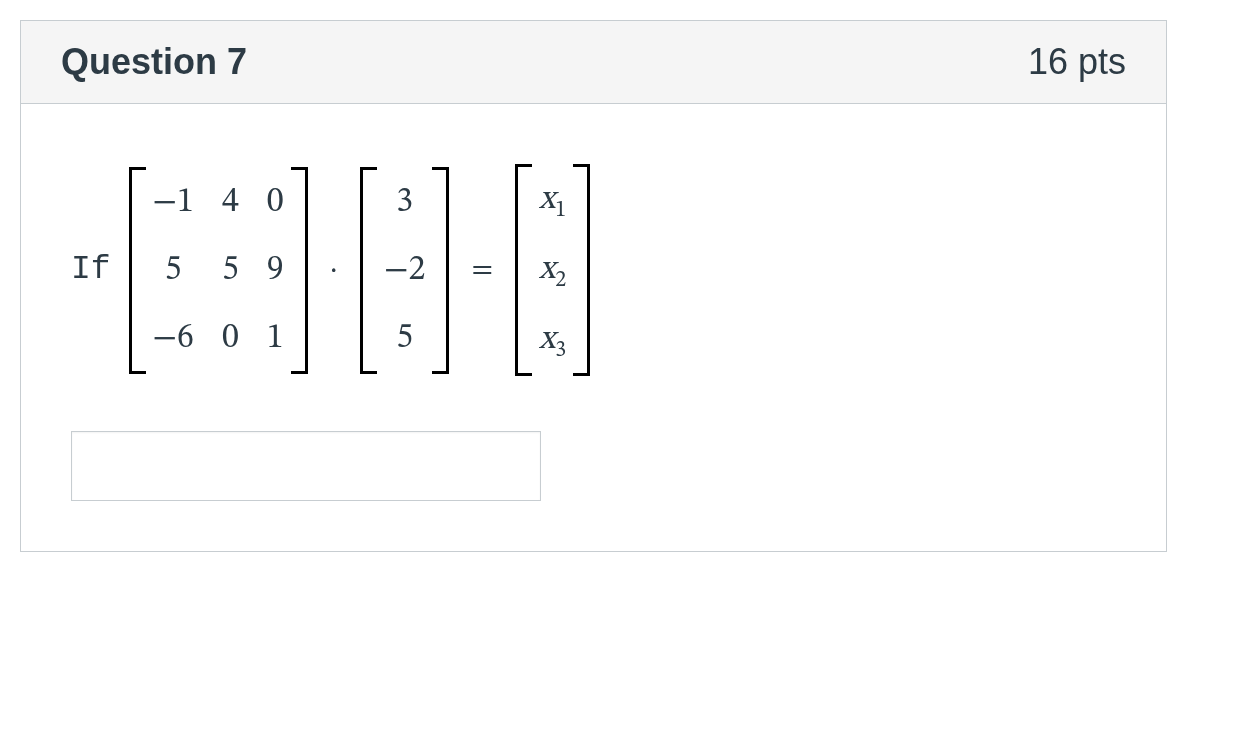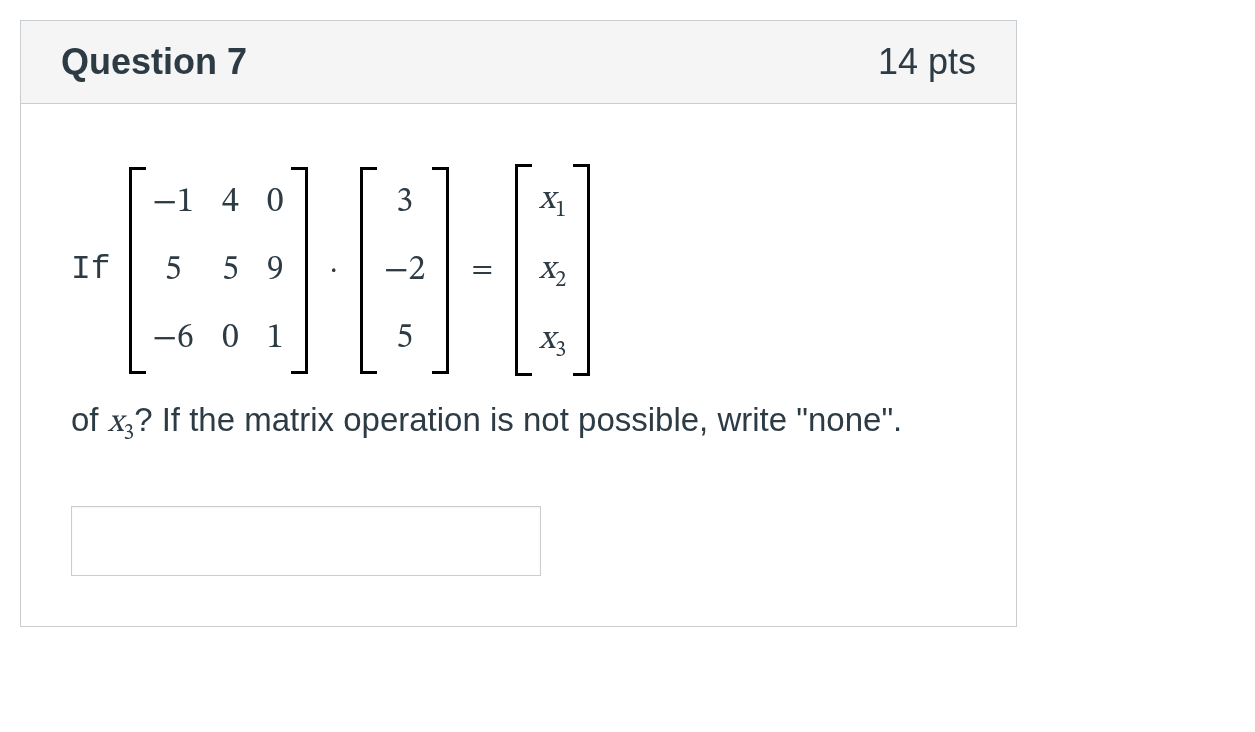--- a/index.html
+++ b/index.html
@@ -5,21 +5,21 @@
   * { box-sizing: border-box; }
   body {
     margin: 0;
     font-family: "Helvetica Neue", Helvetica, Arial, sans-serif;
     background: #fff;
     color: #2d3b45;
   }
   .question-card {
     border: 1px solid #c7cdd1;
     margin: 20px;
-    width: 997px;
+    width: 1147px;
     background: #fff;
   }
   .question-header {
     display: flex;
     justify-content: space-between;
     align-items: center;
     background: #f5f5f5;
     border-bottom: 1px solid #c7cdd1;
     padding: 20px 40px;
   }
@@ -130,21 +130,21 @@
     box-shadow: inset 0 1px 2px rgba(0,0,0,0.05);
   }
 </style>
 </head>
 <body>
 
 <div class="question-card">
 
   <div class="question-header">
     <div class="question-title">Question 7</div>
-    <div class="question-points">14 pts</div>
+    <div class="question-points">16 pts</div>
   </div>
 
   <div class="question-body">
 
     <div class="math-row">
       <span class="if-label">If</span>
 
       <span class="matrix">
         <span class="matrix-bracket left"></span>
         <span class="matrix-grid cols-3">
@@ -180,21 +180,18 @@
         <span class="matrix-grid cols-1">
           <span><span class="var">x</span><span class="sub">1</span></span>
           <span><span class="var">x</span><span class="sub">2</span></span>
           <span><span class="var">x</span><span class="sub">3</span></span>
         </span>
         <span class="matrix-bracket right"></span>
       </span>
 
     </div>
 
-    <div class="continuation">
-      <span>of </span><span class="x3-inline"><span>x</span><span class="sub">3</span></span><span>?  If the matrix operation is not possible, write "none".</span>
-    </div>
 
     <input type="text" class="answer-input" placeholder="" style="">
 
   </div>
 
 </div>
 
 </body></html>

